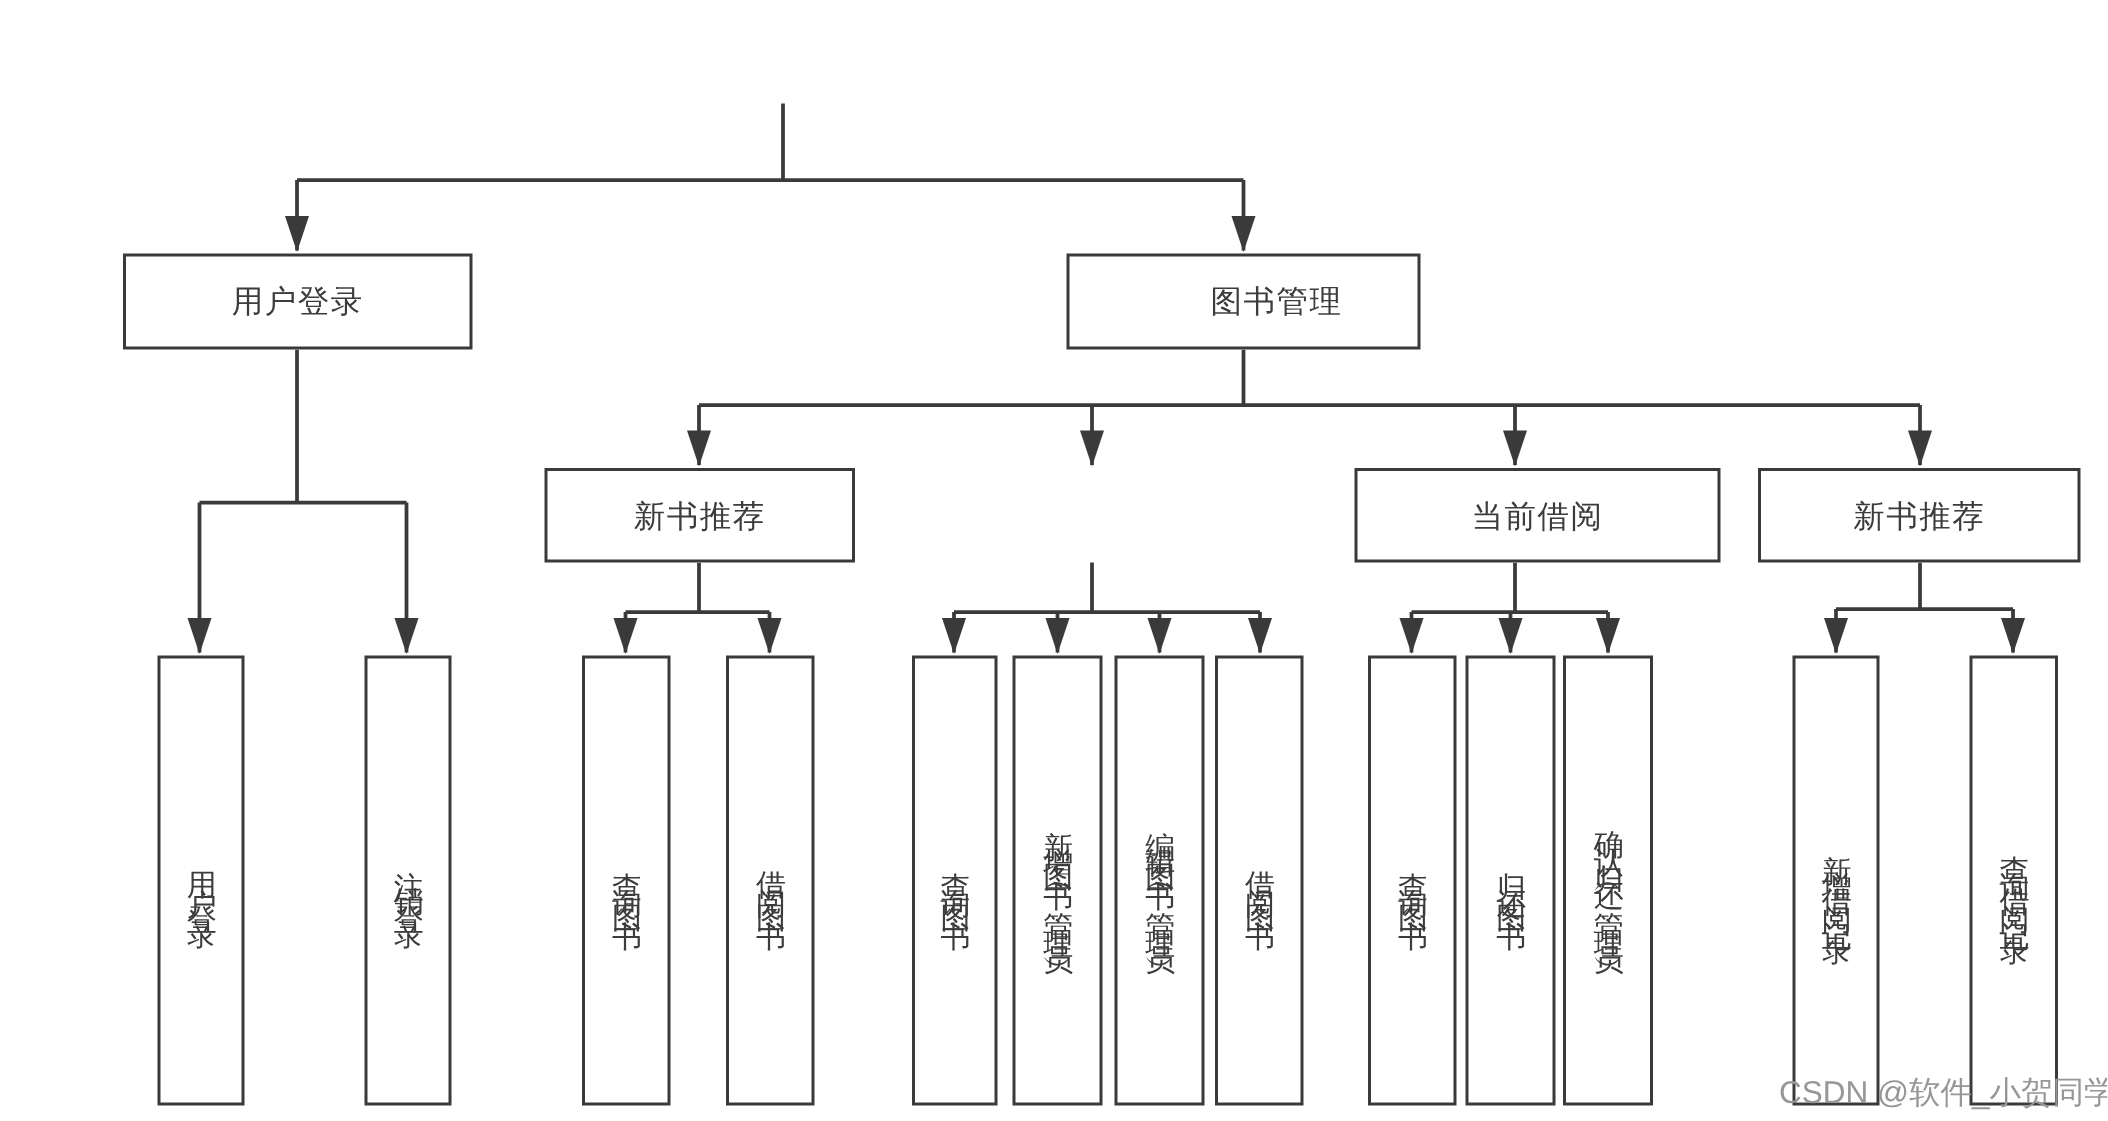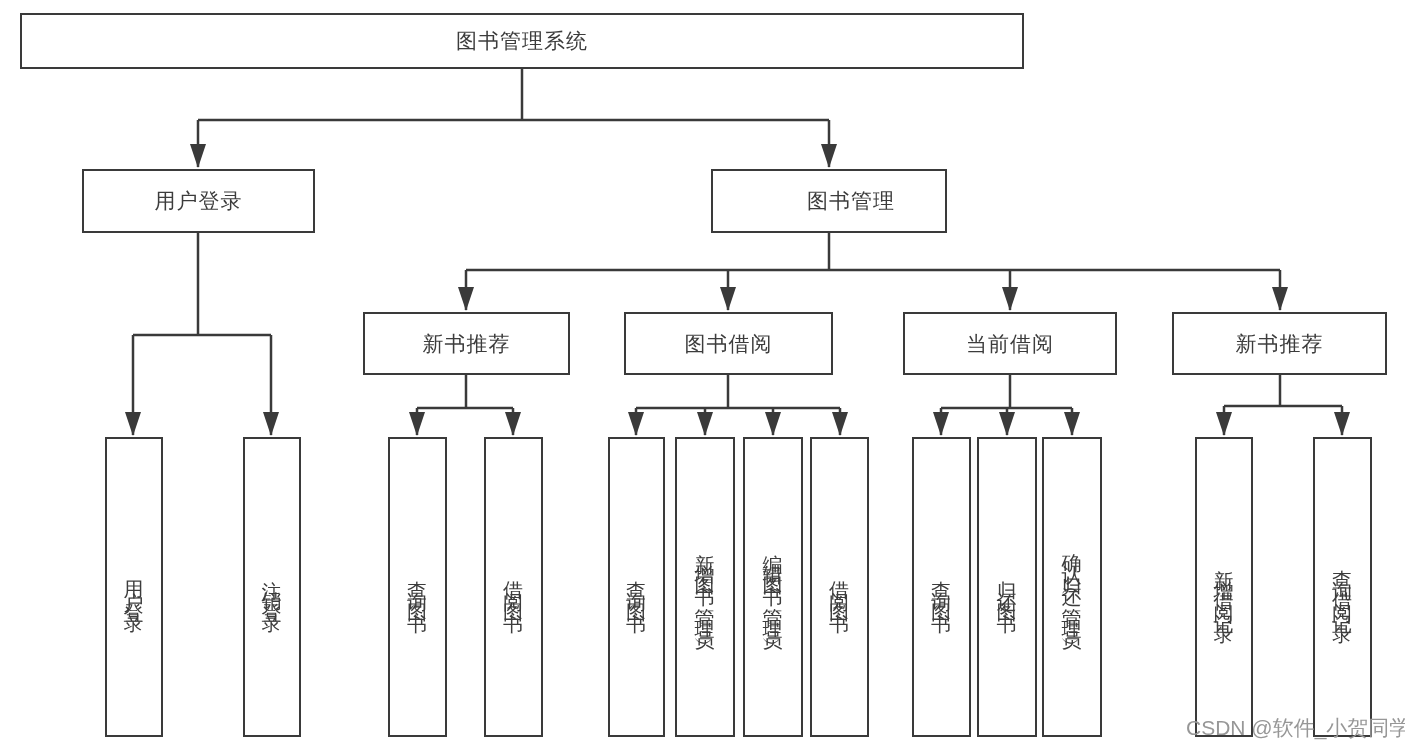--- a/index.html
+++ b/index.html
@@ -114,28 +114,26 @@
     <path class="wire" d="M941 408 V435" marker-end="url(#arrow)"></path>
     <path class="wire" d="M1007 408 V435" marker-end="url(#arrow)"></path>
     <path class="wire" d="M1072 408 V435" marker-end="url(#arrow)"></path>
 
     <path class="wire" d="M1280 375 V406"></path>
     <path class="wire" d="M1224 406 H1342"></path>
     <path class="wire" d="M1224 406 V435" marker-end="url(#arrow)"></path>
     <path class="wire" d="M1342 406 V435" marker-end="url(#arrow)"></path>
   </svg>
 
-  <div class="node" style="left:20px; top:13px; width:1004px; height:56px;">图书管理系统</div>
 
   <div class="node" style="left:82px; top:169px; width:233px; height:64px;">用户登录</div>
   <div class="node" style="left:711px; top:169px; width:236px; height:64px;padding-left:44px;">图书管理</div>
 
   <div class="node" style="left:363px; top:312px; width:207px; height:63px;">新书推荐</div>
-  <div class="node" style="left:624px; top:312px; width:209px; height:63px;">图书借阅</div>
-  <div class="node" style="left:903px; top:312px; width:214px; height:63px;">当前借阅</div>
+  <div class="node" style="left:903px; top:312px; width:244px; height:63px;">当前借阅</div>
   <div class="node" style="left:1172px; top:312px; width:215px; height:63px;">新书推荐</div>
 
   <div class="leaf" style="left:105px; top:437px; width:58px; height:300px;">用户登录</div>
   <div class="leaf" style="left:243px; top:437px; width:58px; height:300px;">注销登录</div>
 
   <div class="leaf" style="left:388px; top:437px; width:59px; height:300px;">查询图书</div>
   <div class="leaf" style="left:484px; top:437px; width:59px; height:300px;">借阅图书</div>
 
   <div class="leaf" style="left:608px; top:437px; width:57px; height:300px;">查询图书</div>
   <div class="leaf" style="left:675px; top:437px; width:60px; height:300px;">新增图书（管理员）</div>

